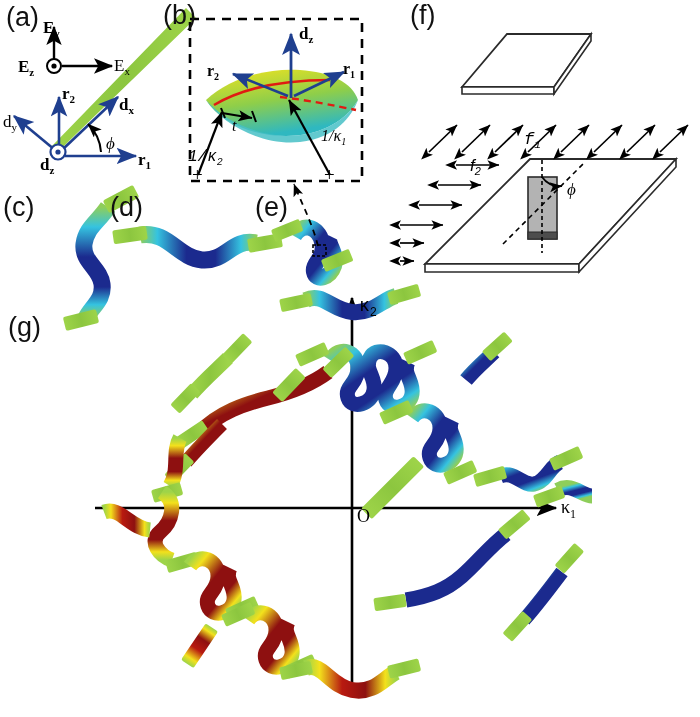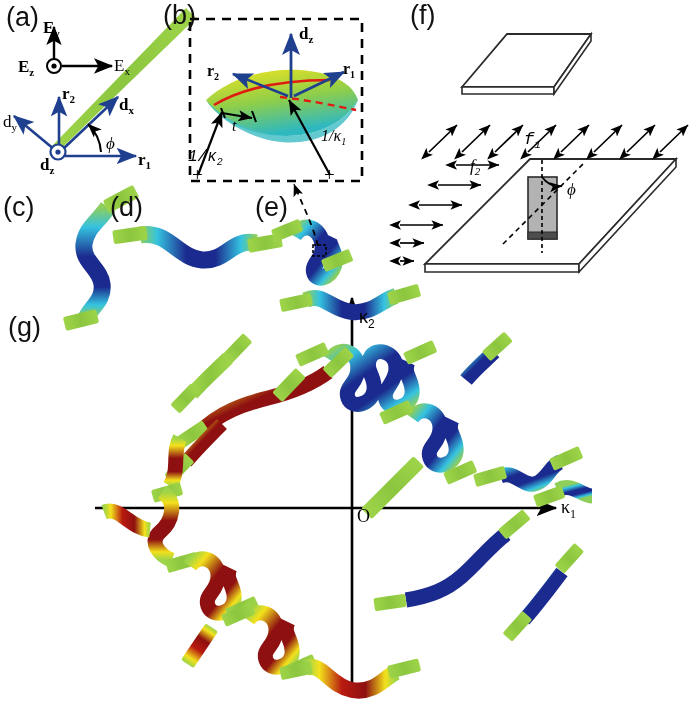--- a/index.html
+++ b/index.html
@@ -352,26 +352,26 @@
 <div style="position:absolute;left:188px;top:137px;font-family:Liberation Mono, monospace;font-size:16px;font-style:italic;margin-top:11px;">
   <span>1/κ</span><sub style="font-size:10px;">2</sub>
 </div>
 <div style="position:absolute;left:297px;top:127px;font-family:'Liberation Serif',serif;font-size:16px;font-style:italic;margin-left:24px;">
   <span>1/κ</span><sub style="font-size:10px;">1</sub>
 </div>
 
 <div style="position:absolute;left:524px;top:130px;font-family:Liberation Mono, monospace;font-size:17px;font-style:italic;">
   <span>f</span><sub style="font-size:11px;">1</sub>
 </div>
-<div style="position:absolute;left:470px;top:156px;font-family:Liberation Serif, serif;font-size:17px;font-style:italic;">
+<div style="position:absolute;left:470px;top:156px;font-family:Liberation Sans, sans-serif;font-size:17px;font-style:italic;">
   <span>f</span><sub style="font-size:11px;">2</sub>
 </div>
 <div style="position:absolute;left:567px;top:180px;font-family:'Liberation Serif',serif;font-size:17px;font-style:italic;">ϕ</div>
 
-<div style="position:absolute;left:359px;top:307px;font-family:Liberation Sans, sans-serif;font-size:18px;">
+<div style="position:absolute;left:359px;top:296px;font-family:Liberation Mono, monospace;font-size:18px;">
   <span>κ</span><sub style="font-size:12px;">2</sub>
 </div>
 <div style="position:absolute;left:561px;top:497px;font-family:'Liberation Serif',serif;font-size:18px;">
   <span>κ</span><sub style="font-size:12px;">1</sub>
 </div>
 <div style="position:absolute;left:357px;top:506px;font-family:'Liberation Serif',serif;font-size:18px;">O</div>
 
 </div>
 
 </body></html>

